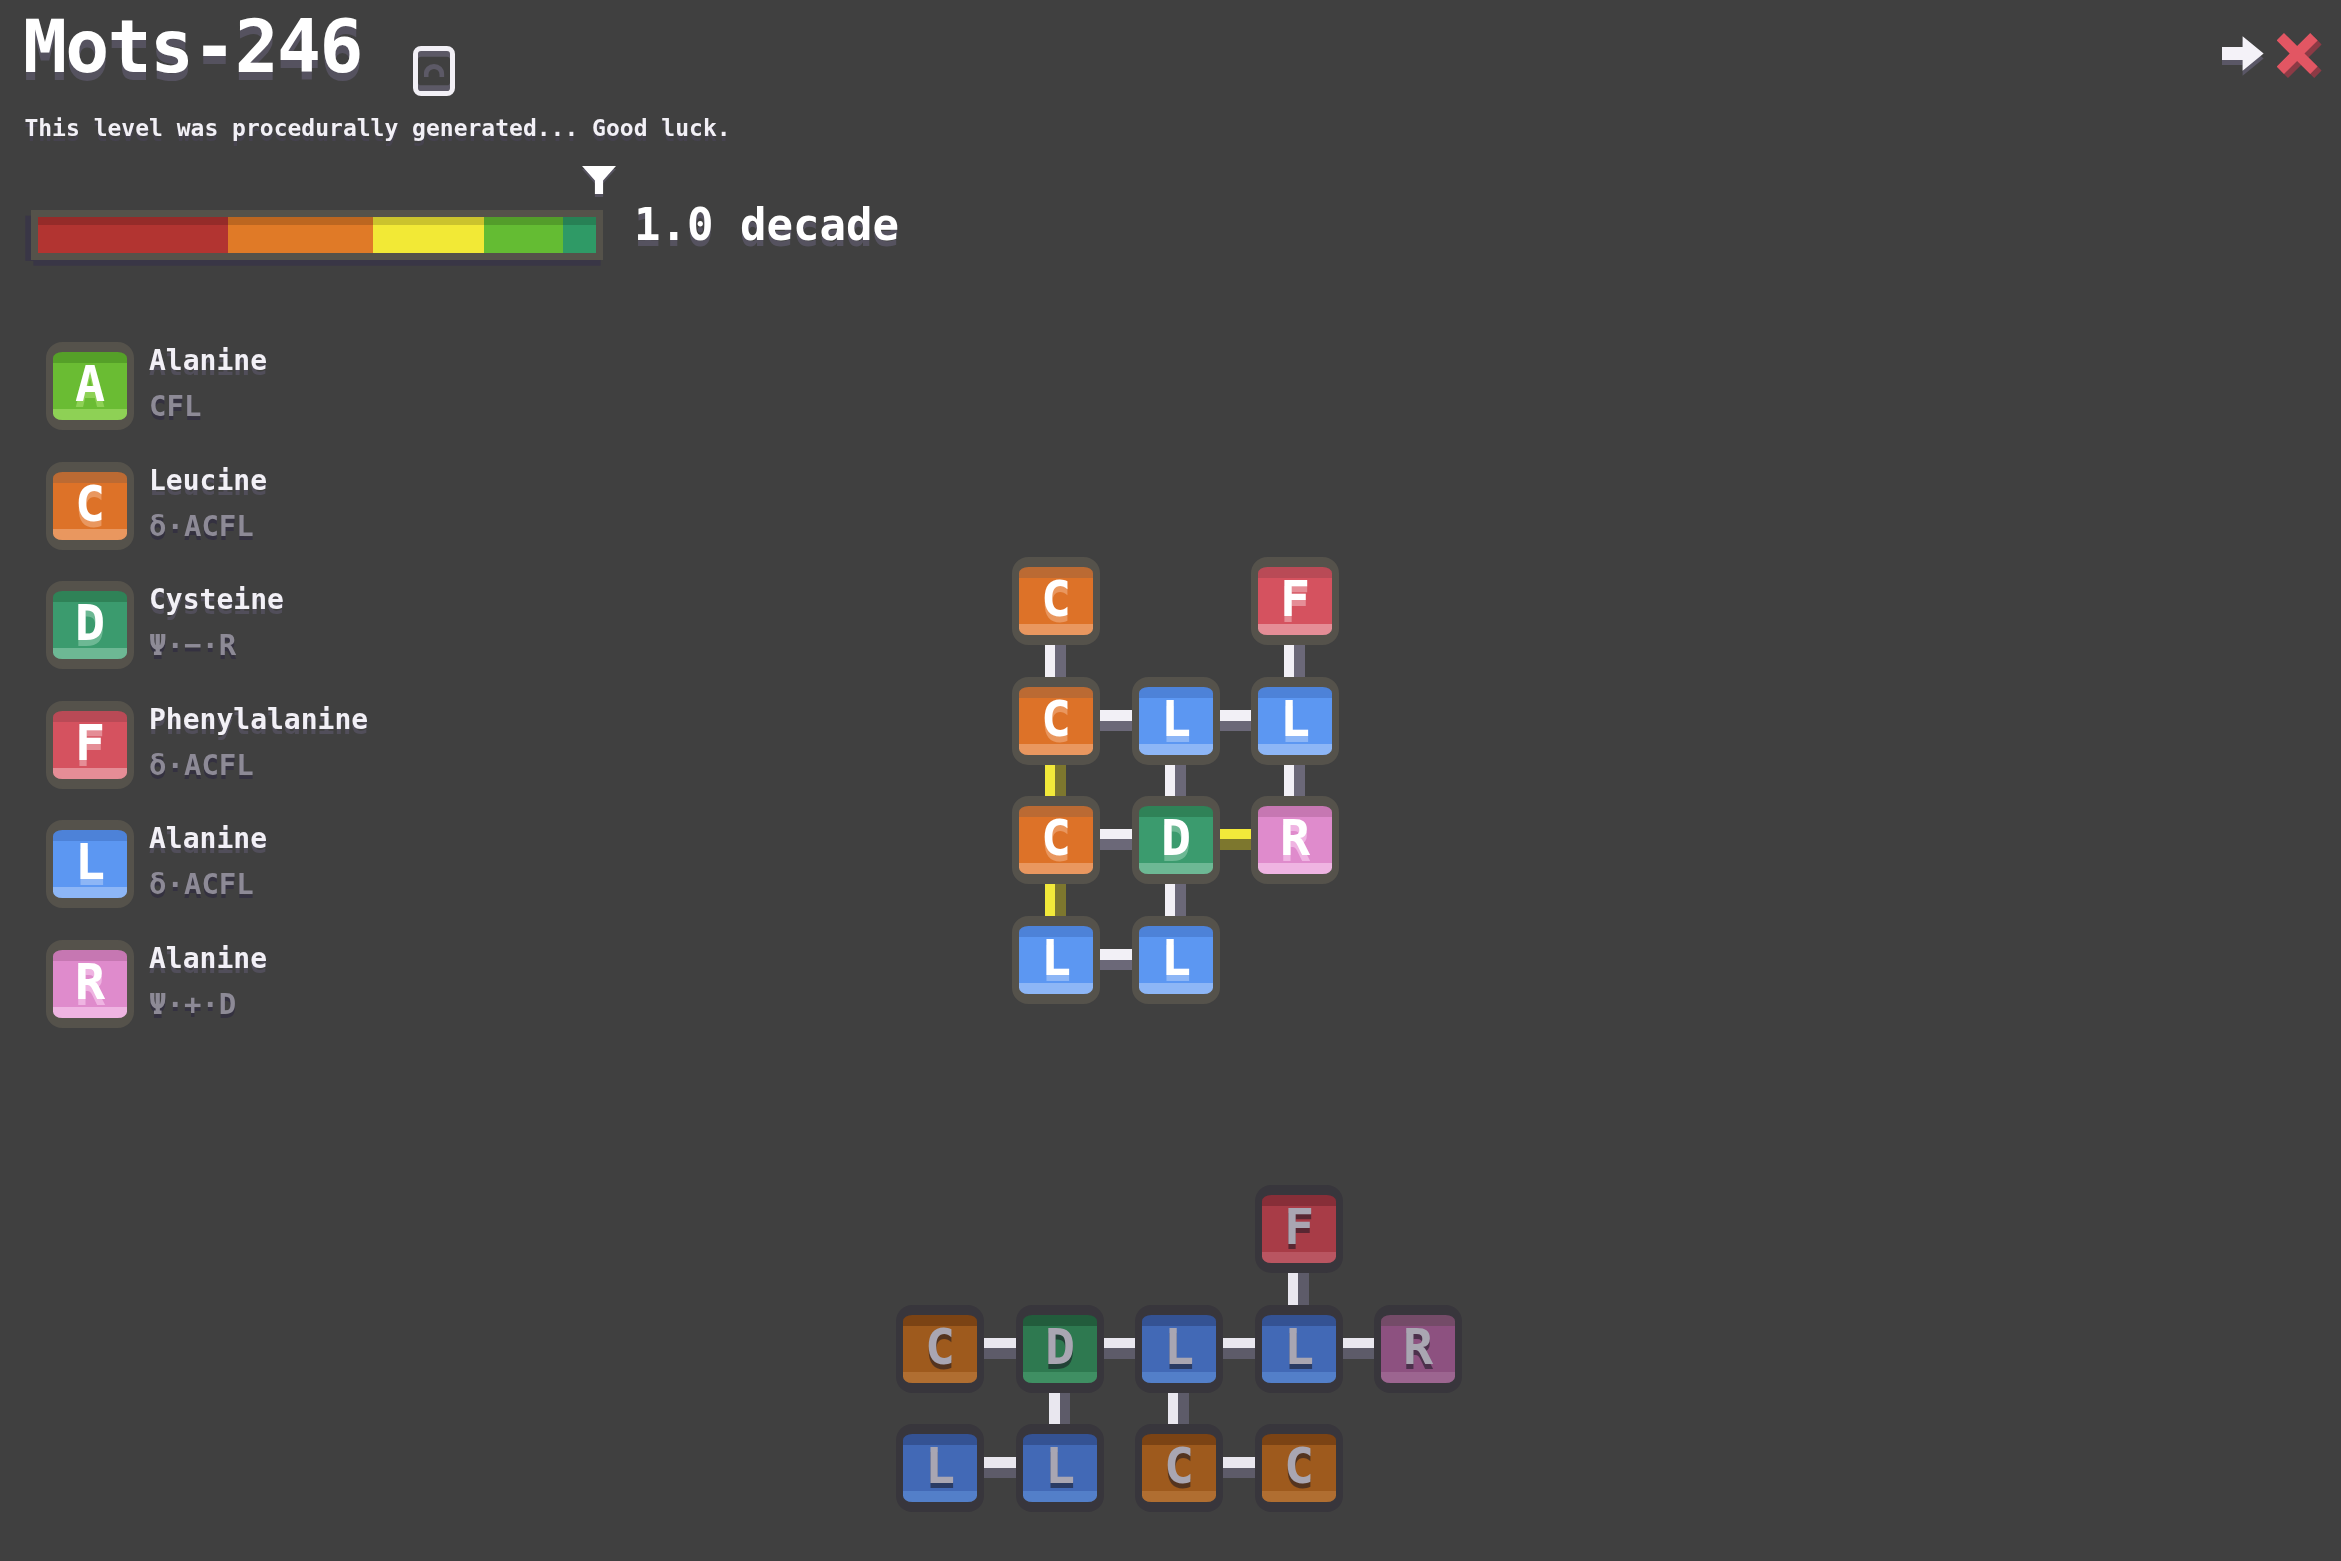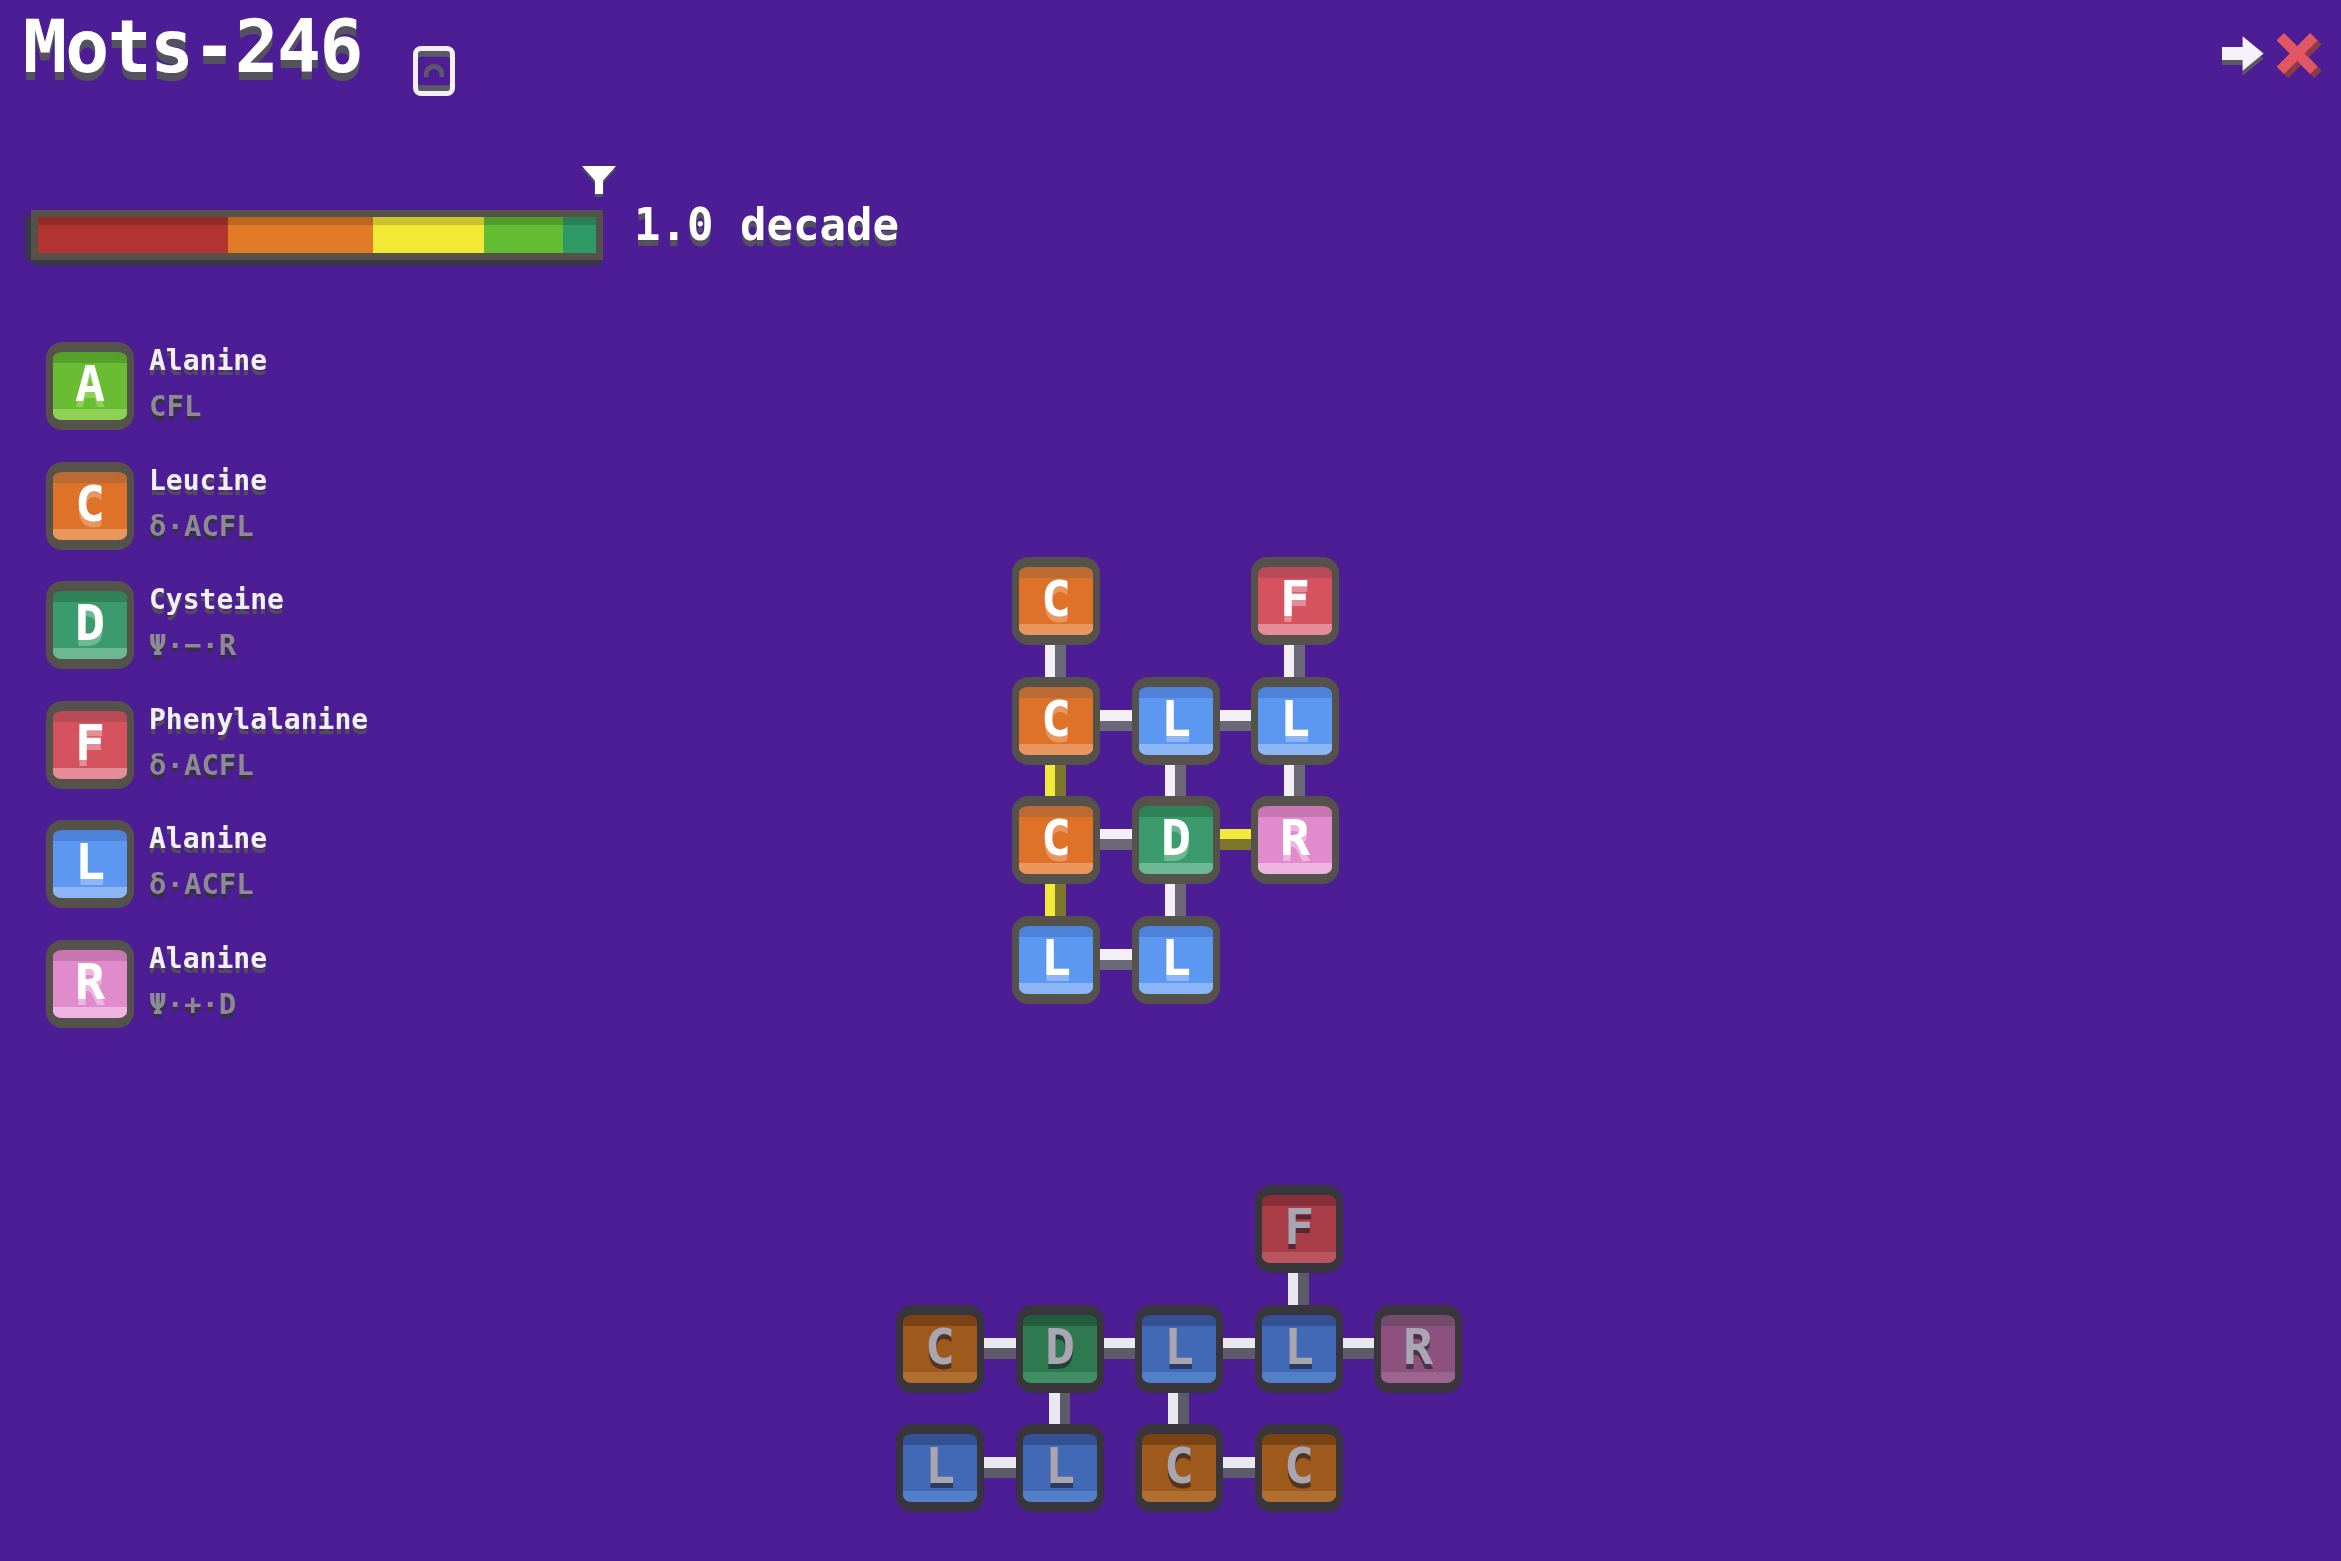--- a/index.html
+++ b/index.html
@@ -1,20 +1,20 @@
 <!DOCTYPE html>
 <html style="font-size:13px"><head>
 <meta charset="utf-8">
 <style>
   * { margin:0; padding:0; box-sizing:border-box; }
   html,body { background:#242135; }
   body { font-family:"DejaVu Sans Mono", monospace; }
   .screen {
     position:relative; width:2342px; height:1561px;
-    background:#4c1d95; overflow:hidden;
+    background:#404040; overflow:hidden;
   }
   .px { font-family:"DejaVu Sans Mono", monospace; font-weight:bold; }
 
   
   .title {
     position:absolute; left:23px; top:6.5px;
     font-size:73px; line-height:1.1; color:#ffffff;
     text-shadow:0 8.1px 0 #55525f; letter-spacing:-1.6px;
   }
   .badge-icon {
@@ -95,20 +95,21 @@
 <body>
 
 <div class="screen">
 
   <h1 class="title px">Mots-246</h1>
 
   <div class="badge-icon">
     <div class="arch"></div>
   </div>
 
+  <div class="subtitle px">This level was procedurally generated... Good luck.</div>
 
   <div class="hdr-actions">
     <div class="next-btn" title="">
       <div class="shape"></div>
     </div>
     <div class="close-btn" title="">
       <div class="shape"></div>
     </div>
   </div>
 

